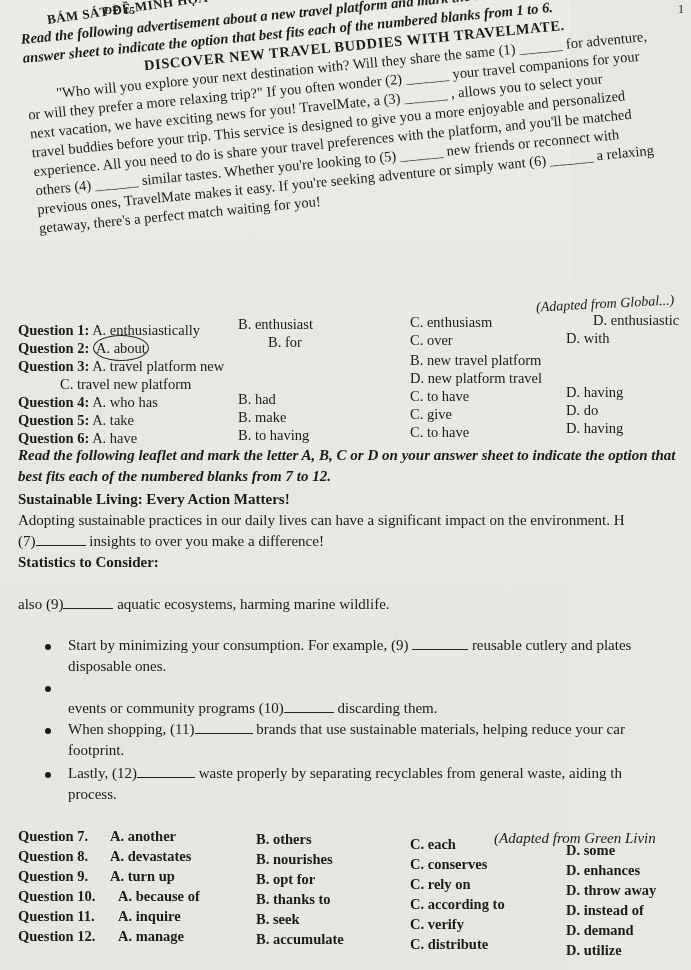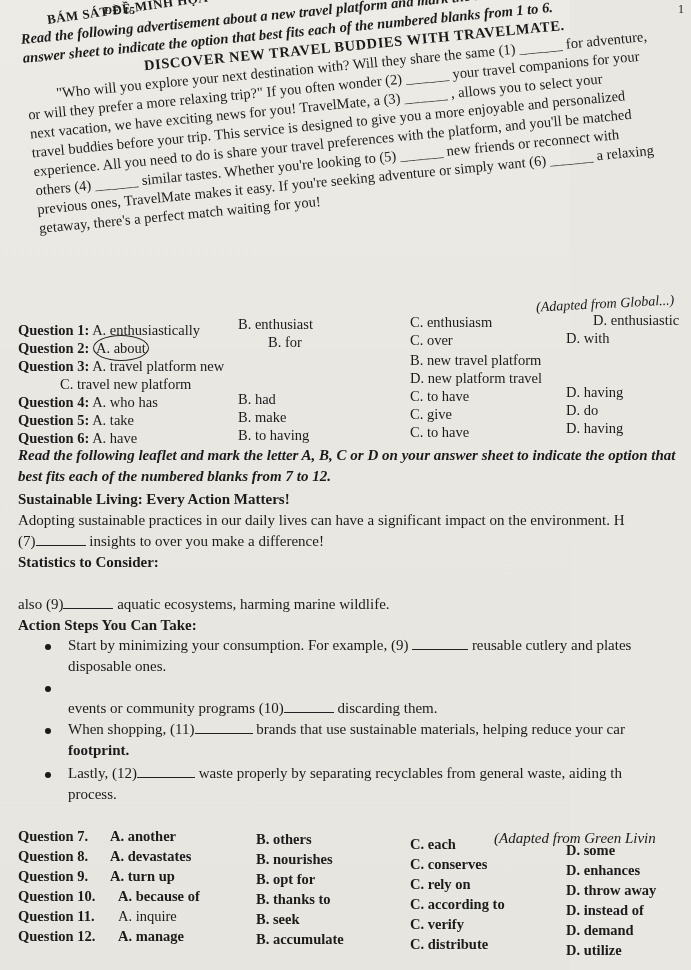--- a/index.html
+++ b/index.html
@@ -110,38 +110,37 @@
   <div class="body-text bi" style="top:468px;">best fits each of the numbered blanks from 7 to 12.</div>
   <div class="body-text" style="top:512px;">Adopting sustainable practices in our daily lives can have a significant impact on the environment. H</div>
   <div class="body-text bold" style="top:491px;">Sustainable Living: Every Action Matters!</div>
   <div class="body-text" style="top:533px;">
     <span>(7)</span><span class="ul-blank"></span><span> insights to over you make a difference!</span>
   </div>
   <div class="body-text bold" style="top:554px;">Statistics to Consider:</div>
   <div class="body-text" style="top:596px;">
     <span>also (9)</span><span class="ul-blank"></span><span> aquatic ecosystems, harming marine wildlife.</span>
   </div>
-  <div class="body-text bold" style="top:617px;">Action Steps You Can Take:</div>
 
   <div class="bullet" style="top:644px;"></div>
   <div class="body-text" style="left:68px;top:637px;">
     <span>Start by minimizing your consumption. For example, (9)</span> <span class="ul-blank" style="width:56px;"></span><span> reusable cutlery and plates</span>
   </div>
   <div class="body-text" style="left:68px;top:658px;">disposable ones.</div>
 
   <div class="bullet" style="top:686px;"></div>
   <div class="body-text" style="left:68px;top:700px;">
     <span>events or community programs (10)</span><span class="ul-blank"></span><span> discarding them.</span>
   </div>
 
   <div class="bullet" style="top:728px;"></div>
   <div class="body-text" style="left:68px;top:721px;">
     <span>When shopping, (11)</span><span class="ul-blank" style="width:58px;"></span><span> brands that use sustainable materials, helping reduce your car</span>
   </div>
-  <div class="body-text" style="left:68px;top:742px;font-weight:bold;">footprint.</div>
+  <div class="body-text" style="left:68px;top:742px;">footprint.</div>
 
   <div class="bullet" style="top:772px;"></div>
   <div class="body-text" style="left:68px;top:765px;">
     <span>Lastly, (12)</span><span class="ul-blank" style="width:58px;"></span><span> waste properly by separating recyclables from general waste, aiding th</span>
   </div>
   <div class="body-text" style="left:68px;top:786px;">process.</div>
 
   <div class="opt" style="left:494px;top:830px;font-style:italic;font-size:15px;">(Adapted from Green Livin</div>
 
   <div class="opt bold" style="left:18px;top:828px;">Question 7.</div>
@@ -162,21 +161,21 @@
   <div class="opt" style="left:410px;top:876px;font-weight:bold;">C. rely on</div>
   <div class="opt" style="left:566px;top:882px;font-weight:bold;">D. throw away</div>
 
   <div class="opt bold" style="left:18px;top:888px;">Question 10.</div>
   <div class="opt" style="left:118px;top:888px;font-weight:bold;">A. because of</div>
   <div class="opt" style="left:256px;top:891px;font-weight:bold;">B. thanks to</div>
   <div class="opt" style="left:410px;top:896px;font-weight:bold;">C. according to</div>
   <div class="opt" style="left:566px;top:902px;font-weight:bold;">D. instead of</div>
 
   <div class="opt bold" style="left:18px;top:908px;">Question 11.</div>
-  <div class="opt" style="left:118px;top:908px;font-weight:normal;">A. inquire</div>
+  <div class="opt" style="left:118px;top:908px;font-weight:bold;">A. inquire</div>
   <div class="opt" style="left:256px;top:911px;font-weight:bold;">B. seek</div>
   <div class="opt" style="left:410px;top:916px;font-weight:bold;">C. verify</div>
   <div class="opt" style="left:566px;top:922px;font-weight:bold;">D. demand</div>
 
   <div class="opt bold" style="left:18px;top:928px;">Question 12.</div>
   <div class="opt" style="left:118px;top:928px;font-weight:bold;">A. manage</div>
   <div class="opt" style="left:256px;top:931px;font-weight:bold;">B. accumulate</div>
   <div class="opt" style="left:410px;top:936px;font-weight:bold;">C. distribute</div>
   <div class="opt" style="left:566px;top:942px;font-weight:bold;">D. utilize</div>
 

